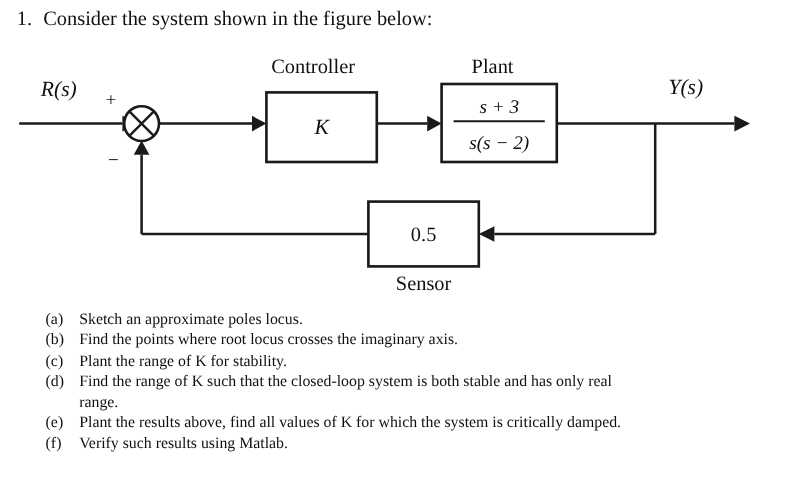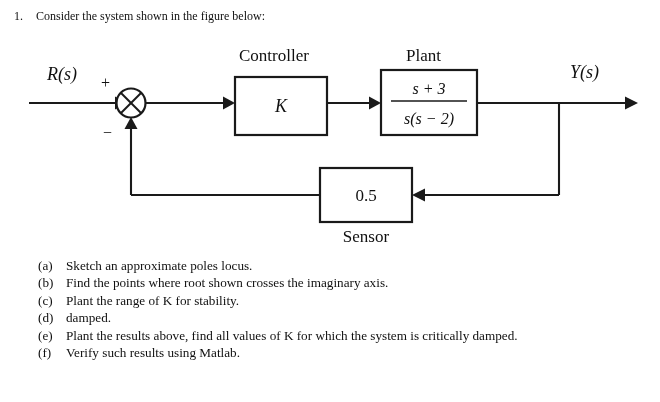--- a/index.html
+++ b/index.html
@@ -15,33 +15,33 @@
     color: #101010;
     overflow: hidden;
   }
 
   
   #problem-heading {
     position: absolute;
     left: 14px;
     top: 7px;
     width: 630px;
-    font-size: 12px;
+    font-size: 17px;
     line-height: 18px;
     white-space: nowrap;
   }
   #problem-heading .num {
     display: inline-block;
     width: 22px;
   }
 
   
   #block-diagram {
     position: absolute;
-    left: 17px;
+    left: 4px;
     top: 40px;
     width: 528px;
     height: 210px;
     text-align: right;
   }
   #block-diagram svg {
     display: block;
   }
   .dg-line {
     stroke: #1a1a1a;
@@ -191,31 +191,32 @@
 
 <div id="question-list">
 
   <div class="q-item">
     <span class="q-marker">(a)</span>
     <span class="q-text">Sketch an approximate poles locus.</span>
   </div>
 
   <div class="q-item">
     <span class="q-marker">(b)</span>
-    <span class="q-text">Find the points where root shown crosses the imaginary axis.</span>
+    <span class="q-text">Find the points where root locus crosses the imaginary axis.</span>
   </div>
 
   <div class="q-item">
     <span class="q-marker">(c)</span>
     <span class="q-text">Plant the range of K for stability.</span>
   </div>
 
   <div class="q-item q-justify">
     <span class="q-marker">(d)</span>
-    <span class="q-cont">damped.</span>
+    <span class="q-text">Find the range of K such that the closed-loop system is both stable and has only real</span>
+    <span class="q-cont">range.</span>
   </div>
 
   <div class="q-item">
     <span class="q-marker">(e)</span>
     <span class="q-text">Plant the results above, find all values of K for which the system is critically damped.</span>
   </div>
 
   <div class="q-item">
     <span class="q-marker">(f)</span>
     <span class="q-text">Verify such results using Matlab.</span>

